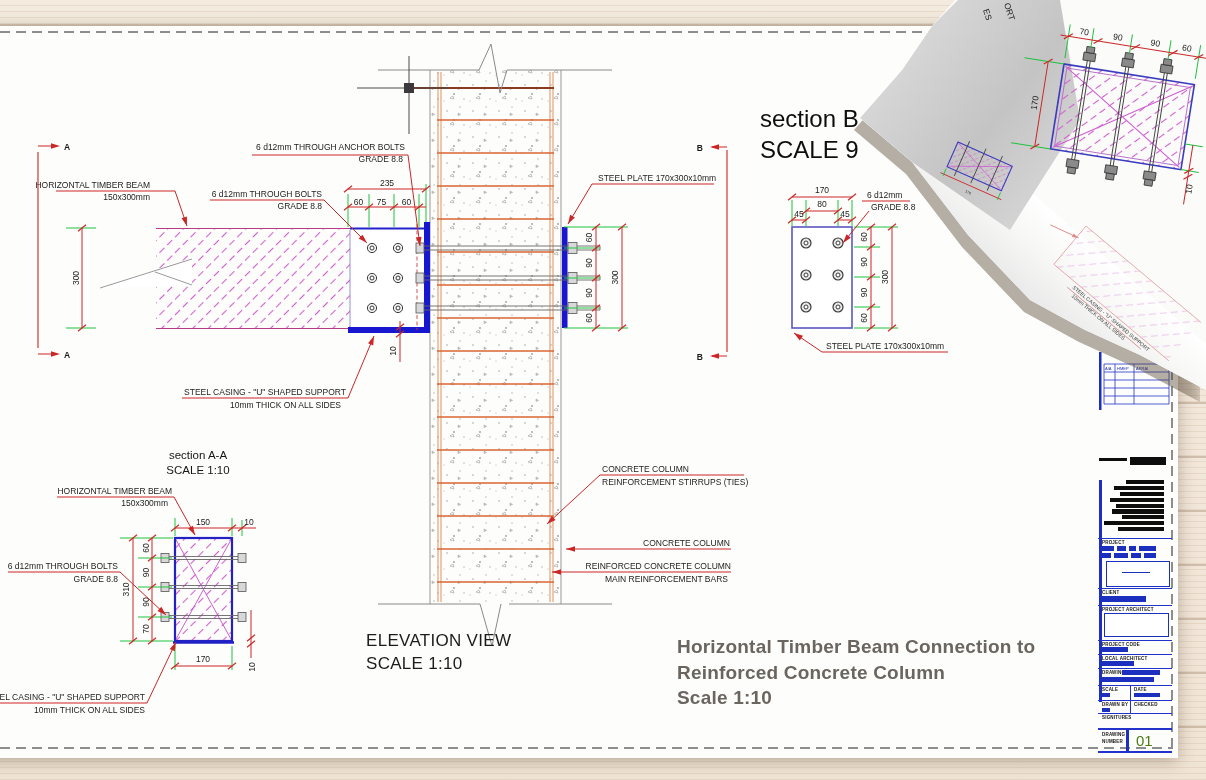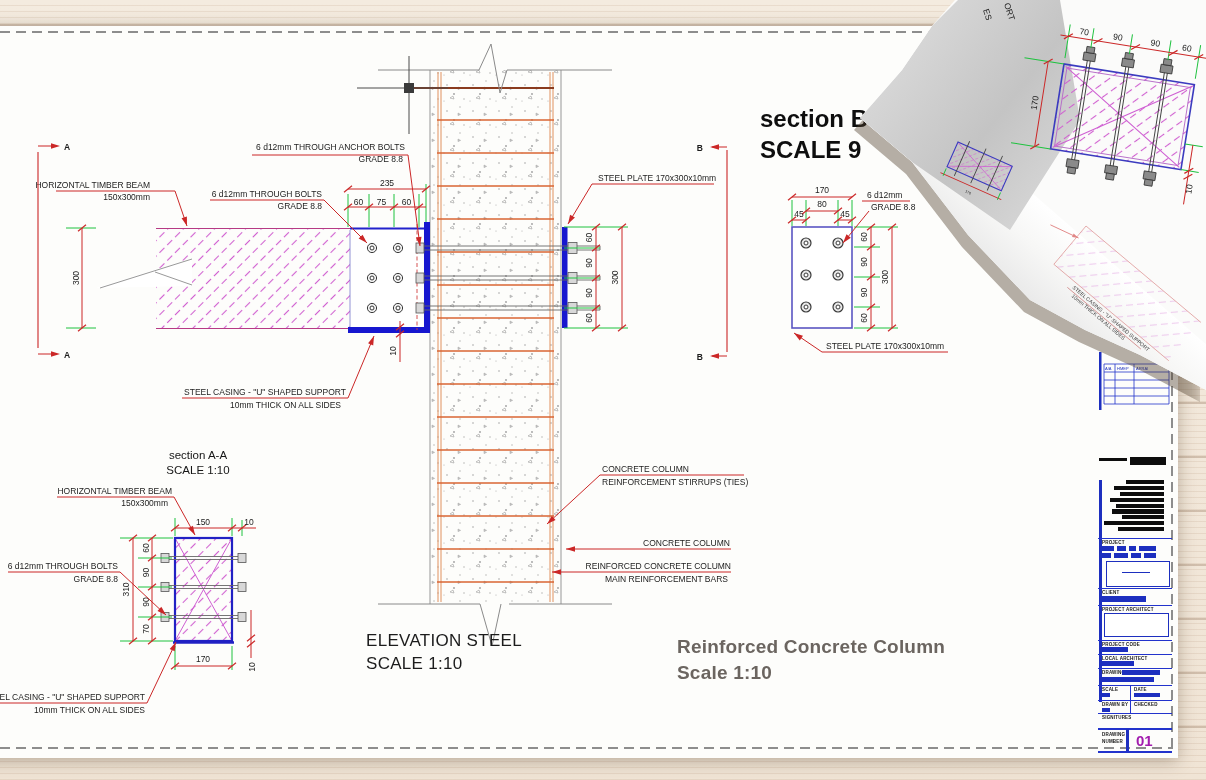--- a/index.html
+++ b/index.html
@@ -18,31 +18,31 @@
   }
   .dash-h{position:absolute;height:2px;background:repeating-linear-gradient(90deg,#8d8d8d 0 10px,transparent 10px 16px);z-index:2;}
   .dash-v{position:absolute;width:2px;background:repeating-linear-gradient(0deg,#8d8d8d 0 10px,transparent 10px 16px);z-index:2;}
   #cad{position:absolute;left:0;top:0;z-index:3;}
   .t{font-family:"Liberation Sans",sans-serif;font-size:8.5px;fill:#1c1c1c;}
   .tm{text-anchor:middle}.tr{text-anchor:end}
   .tt{font-size:11.5px;fill:#161616;}
   .tiny{font-size:4px;fill:#1d2fbf;}
   .cadlabel{position:absolute;z-index:3;color:#1c1c1c;}
   .elev-title{left:366px;top:629px;font-size:17px;line-height:23px;letter-spacing:.3px;}
-  .secb-title{left:760px;top:103px;font-size:24px;line-height:31px;color:#0e0e0e;font-weight:bold;}
+  .secb-title{left:760px;top:103px;font-size:24px;line-height:31px;color:#0e0e0e;}
   .caption{left:677px;top:634px;font-size:19px;line-height:25.5px;font-weight:700;color:#6b6560;letter-spacing:.2px;z-index:3;}
   
   .tblock{position:absolute;left:1096px;top:450px;width:82px;height:304px;z-index:3;font-family:"Liberation Sans",sans-serif;}
   .tb{position:absolute;}
   .tb-label{font-size:4.5px;font-weight:bold;color:#141414;letter-spacing:.2px;white-space:nowrap;}
   .bluebar{background:#1d2fbf;}
   .blackbar{background:#0d0d0d;}
   .hline{position:absolute;left:2px;width:74px;height:1px;background:#2233cc;}
   .bluebox{position:absolute;border:1px solid #1d2fbf;background:#fff;}
-  .dwgnum{font-size:15px;font-weight:bold;color:#a21caf;}
+  .dwgnum{font-size:15px;font-weight:normal;color:#4d7c0f;}
   
   .roll-shadow{
     position:absolute;inset:0;z-index:5;background:rgba(80,64,46,.42);
     clip-path:polygon(955px 0px,1206px 0px,1206px 390px,1140px 355px,1085px 330px,1030px 300px,968px 235px,912px 162px,860px 118px,902px 70px,932px 26px);
     filter:blur(8px);transform:translate(-6px,12px);
   }
   .roll{
     position:absolute;inset:0;z-index:6;
     clip-path:polygon(955px 0px,1206px 0px,1206px 390px,1140px 355px,1085px 330px,1030px 300px,968px 235px,912px 162px,860px 118px,902px 70px,932px 26px);
   }
@@ -374,28 +374,29 @@
   <g>
     <rect x="1099" y="352" width="2.5" height="58" fill="#1d2fbf"></rect>
     <path d="M1104,364 H1169 M1104,372 H1169 M1104,380 H1169 M1104,388 H1169 M1104,396 H1169 M1104,404 H1169 M1104,364 V404 M1115,364 V404 M1134,364 V404 M1169,364 V404" stroke="#2233cc" stroke-width="0.8" fill="none"></path>
     <text class="tiny" x="1105" y="370" fill="#141414">A/A</text>
     <text class="tiny" x="1117" y="370" fill="#141414">HMEP</text>
     <text class="tiny" x="1136" y="370" fill="#141414">ARRAI</text>
   </g>
 </svg>
 
 <div class="cadlabel elev-title">
-  <div>ELEVATION STEEL</div>
+  <div>ELEVATION VIEW</div>
   <div>SCALE 1:10</div>
 </div>
 <div class="cadlabel secb-title">
   <div>section B</div>
   <div>SCALE 9</div>
 </div>
 <div class="cadlabel caption">
+  <div>Horizontal Timber Beam Connection to</div>
   <div>Reinforced Concrete Column</div>
   <div>Scale 1:10</div>
 </div>
 
 <div class="tblock">
   <div class="tb blackbar" style="left:3px;top:8px;width:28px;height:3px;"></div>
   <div class="tb blackbar" style="left:34px;top:7px;width:36px;height:8px;"></div>
   <div class="tb bluebar" style="left:3px;top:30px;width:2.5px;height:222px;"></div>
   <div class="tb" style="left:8px;top:30px;width:64px;">
     <div class="blackbar" style="margin-left:22px;width:38px;height:4.2px;margin-bottom:1.7px;"></div>

